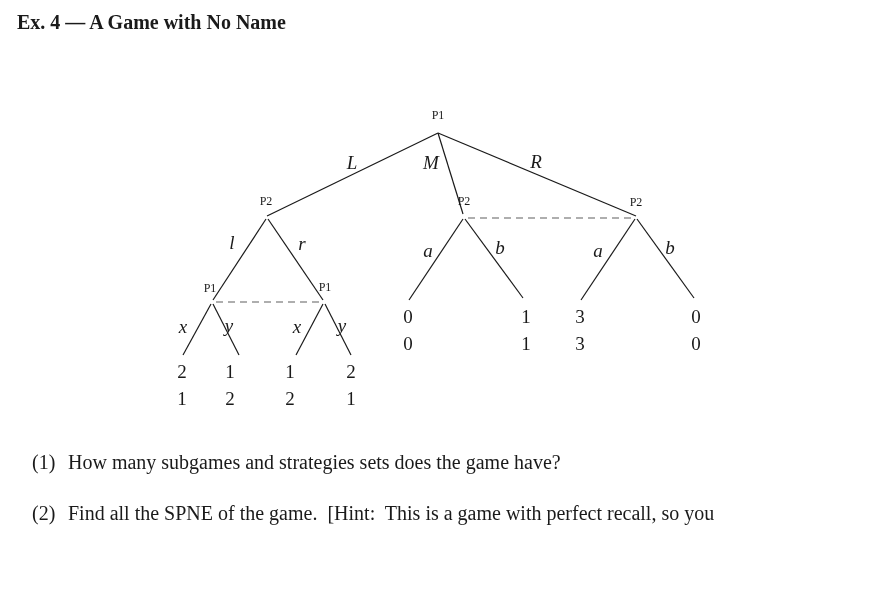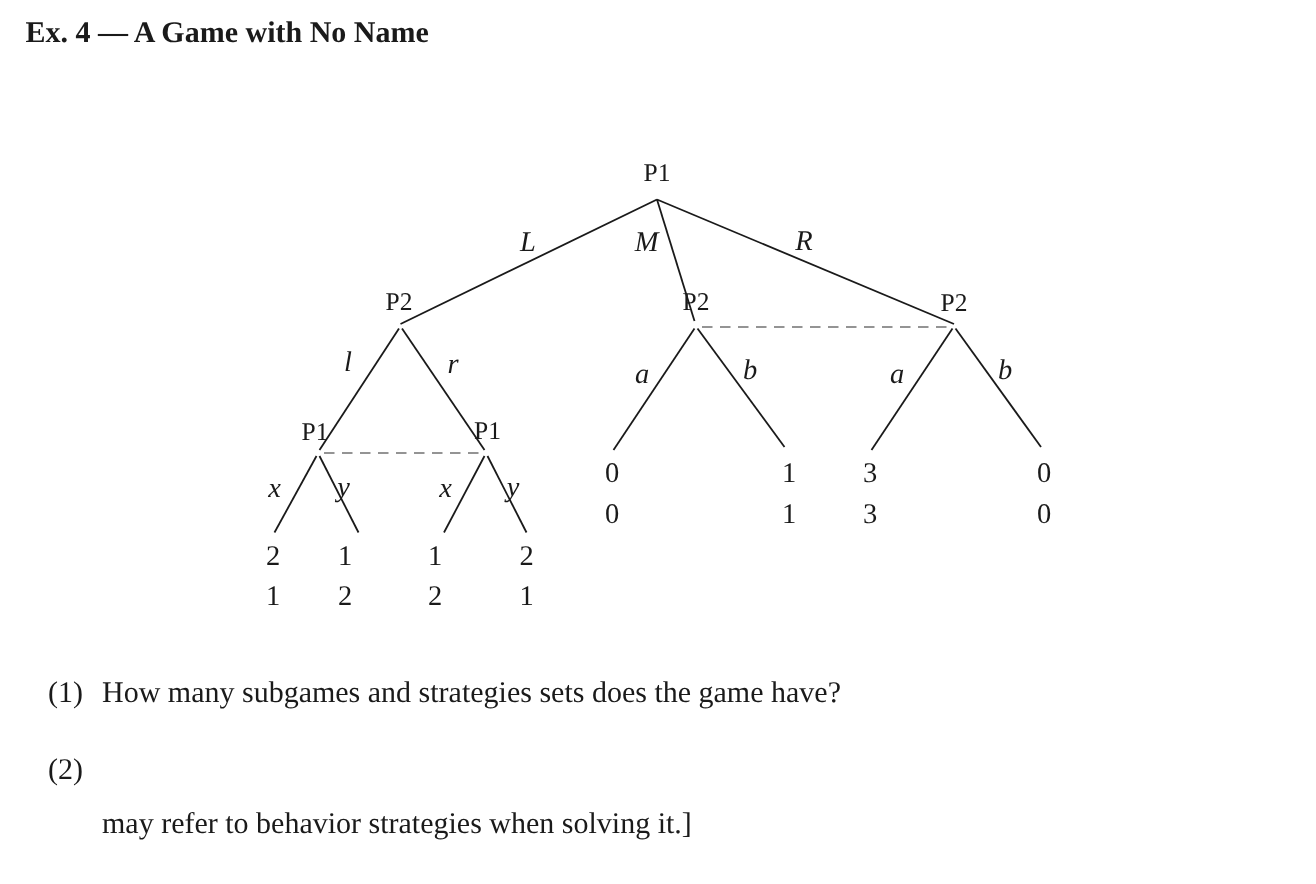--- a/index.html
+++ b/index.html
@@ -2,21 +2,21 @@
 <html><head>
 <meta charset="utf-8">
 <style>
   html,body{margin:0;padding:0;background:#ffffff;}
   #page{
     position:relative;width:877px;height:589px;background:#ffffff;
     font-family:"Liberation Serif", serif;color:#1a1a1a;overflow:hidden;
   }
   .txt{position:absolute;font-size:20px;line-height:22px;white-space:pre;}
   .bold{font-weight:bold;}
-  .nlabel{position:absolute;font-size:17px;line-height:19px;transform:translate(-50%,-50%);white-space:pre;}
+  .nlabel{position:absolute;font-size:12px;line-height:19px;transform:translate(-50%,-50%);white-space:pre;}
   .alabel{position:absolute;font-size:19px;line-height:19px;font-style:italic;transform:translate(-50%,-50%);white-space:pre;}
   .pnum{position:absolute;font-size:19px;line-height:19px;transform:translate(-50%,-50%);white-space:pre;}
   svg{position:absolute;left:0;top:0;}
   .edge{stroke:#1a1a1a;stroke-width:1.2;}
   .iset{stroke:#949494;stroke-width:1.4;stroke-dasharray:7 5;}
 </style>
 </head>
 <body>
 
 <div id="page">
@@ -85,15 +85,15 @@
     <div class="pnum" style="left:580px;top:316px">3</div>
     <div class="pnum" style="left:580px;top:343px">3</div>
     <div class="pnum" style="left:696px;top:316px">0</div>
     <div class="pnum" style="left:696px;top:343px">0</div>
   </div>
 
   <div class="txt" style="left:32px;top:451px">(1)</div>
   <div class="txt" style="left:68px;top:451px">How many subgames and strategies sets does the game have?</div>
 
   <div class="txt" style="left:32px;top:502px">(2)</div>
-  <div class="txt" style="left:68px;top:538px">may refer to behavior strategies when solving it.]</div>
+  <div class="txt" style="left:68px;top:502px">Find all the SPNE of the game.  [Hint:  This is a game with perfect recall, so you</div>
 
 </div>
 
 </body></html>

